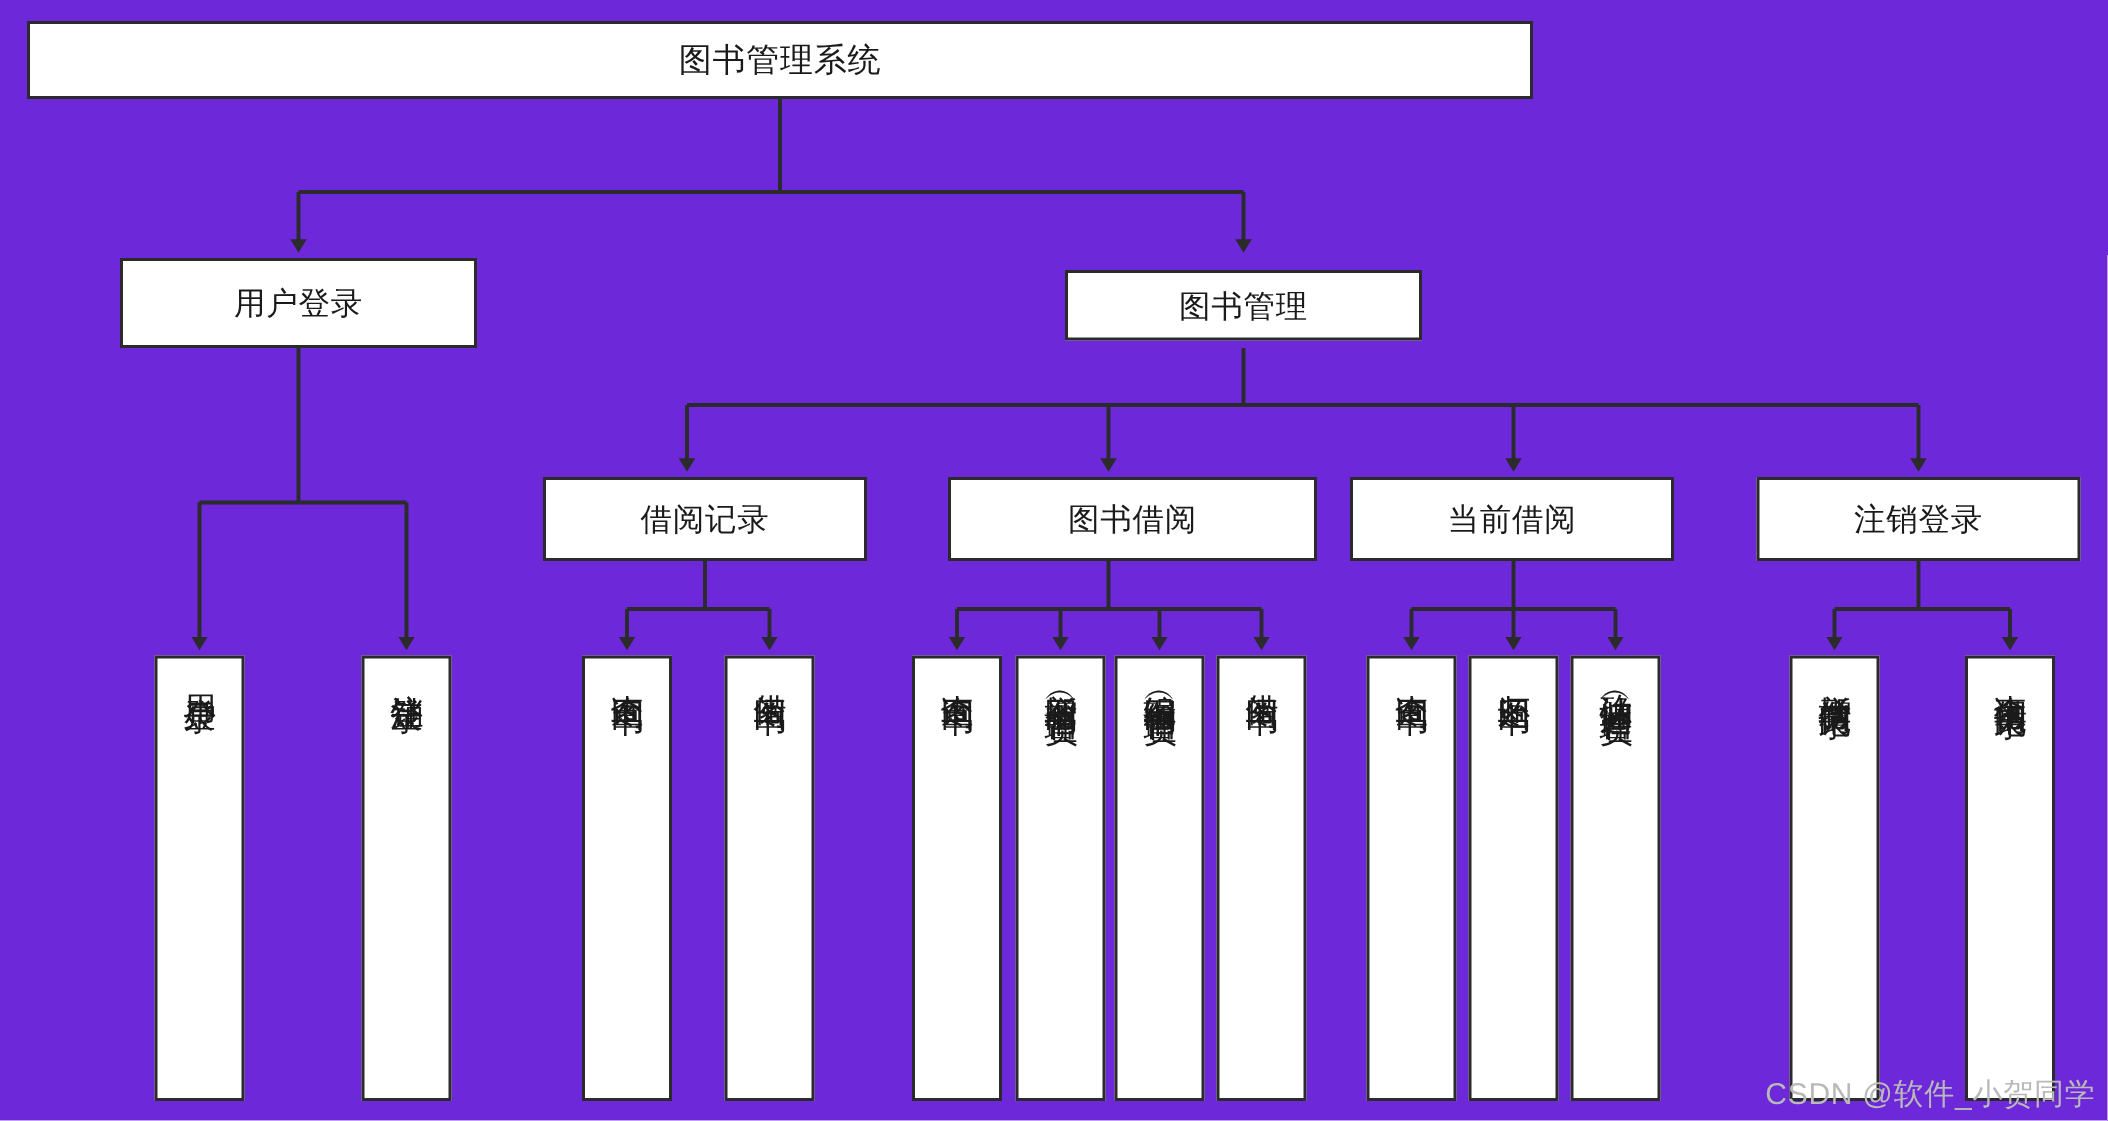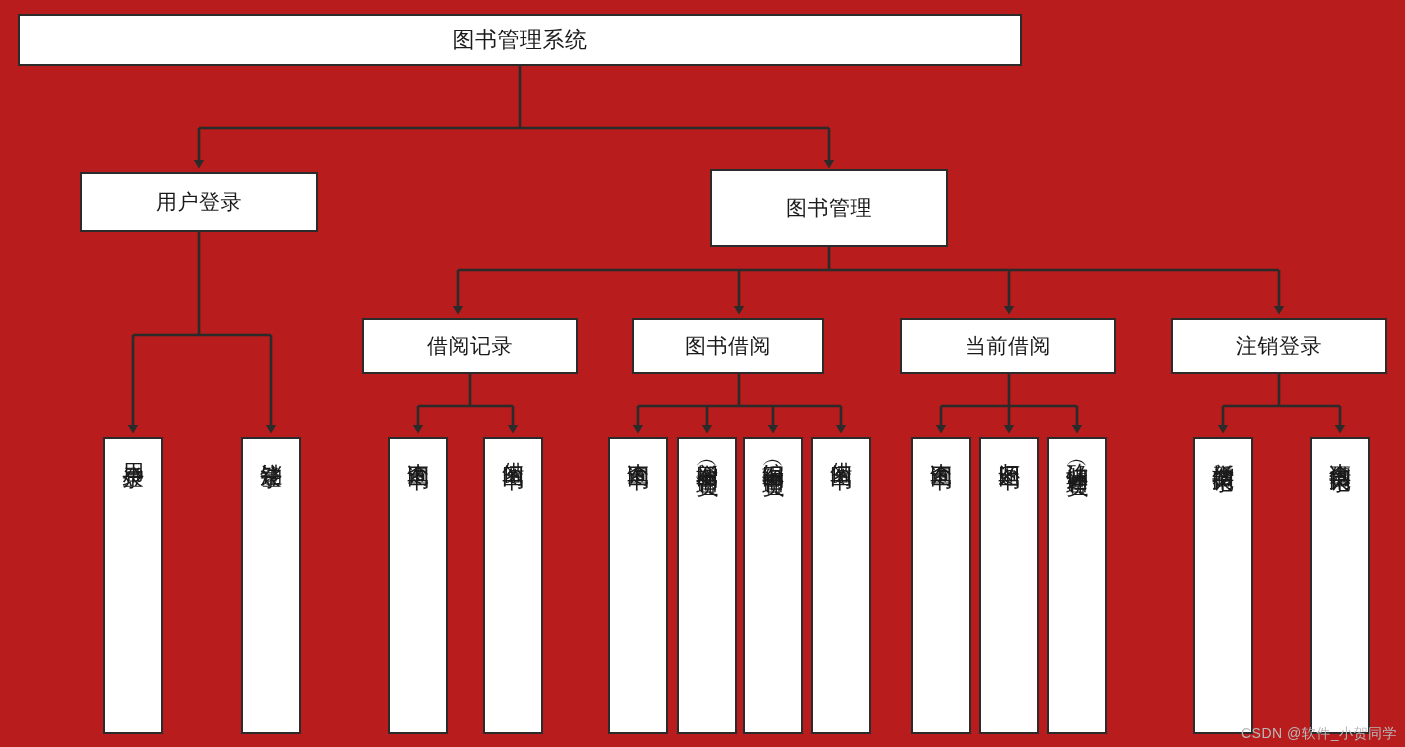--- a/index.html
+++ b/index.html
@@ -8,21 +8,21 @@
     padding: 0;
     background: #ffffff;
   }
   body {
     font-family: "Liberation Sans", "DejaVu Sans", sans-serif;
   }
   #diagram-root {
     position: relative;
     width: 1405px;
     height: 747px;
-    background: #b91c1c;
+    background: #6d28d9;
     overflow: hidden;
   }
   #diagram-svg {
     position: absolute;
     left: 0;
     top: 0;
     width: 1405px;
     height: 747px;
   }
   .node {
@@ -53,21 +53,21 @@
     font-size: 22px;
     line-height: 1.12;
     letter-spacing: 2px;
     white-space: nowrap;
     text-align: left;
   }
   #watermark {
     position: absolute;
     right: 8px;
     bottom: 4px;
-    font-size: 14px;
+    font-size: 20px;
     color: #b9b9b9;
     letter-spacing: 0.5px;
     white-space: nowrap;
     pointer-events: none;
   }
 </style>
 </head>
 <body>
 
 <div id="diagram-root">
@@ -122,28 +122,28 @@
     </g>
   </svg>
 
   <div class="node node-root" style="left:18px; top:14px; width:1004px; height:52px;">
     <span class="node-h">图书管理系统</span>
   </div>
 
   <div class="node" style="left:80px; top:172px; width:238px; height:60px;">
     <span class="node-h">用户登录</span>
   </div>
-  <div class="node" style="left:710px; top:169px; width:238px; height:78px;">
+  <div class="node" style="left:710px; top:180px; width:238px; height:47px;">
     <span class="node-h">图书管理</span>
   </div>
 
   <div class="node" style="left:362px; top:318px; width:216px; height:56px;">
     <span class="node-h">借阅记录</span>
   </div>
-  <div class="node" style="left:632px; top:318px; width:192px; height:56px;">
+  <div class="node" style="left:632px; top:318px; width:246px; height:56px;">
     <span class="node-h">图书借阅</span>
   </div>
   <div class="node" style="left:900px; top:318px; width:216px; height:56px;align-items:center;">
     <span class="node-h">当前借阅</span>
   </div>
   <div class="node" style="left:1171px; top:318px; width:216px; height:56px;">
     <span class="node-h">注销登录</span>
   </div>
 
   <div class="node node-v" style="left:103px; top:437px; width:60px; height:297px;">

